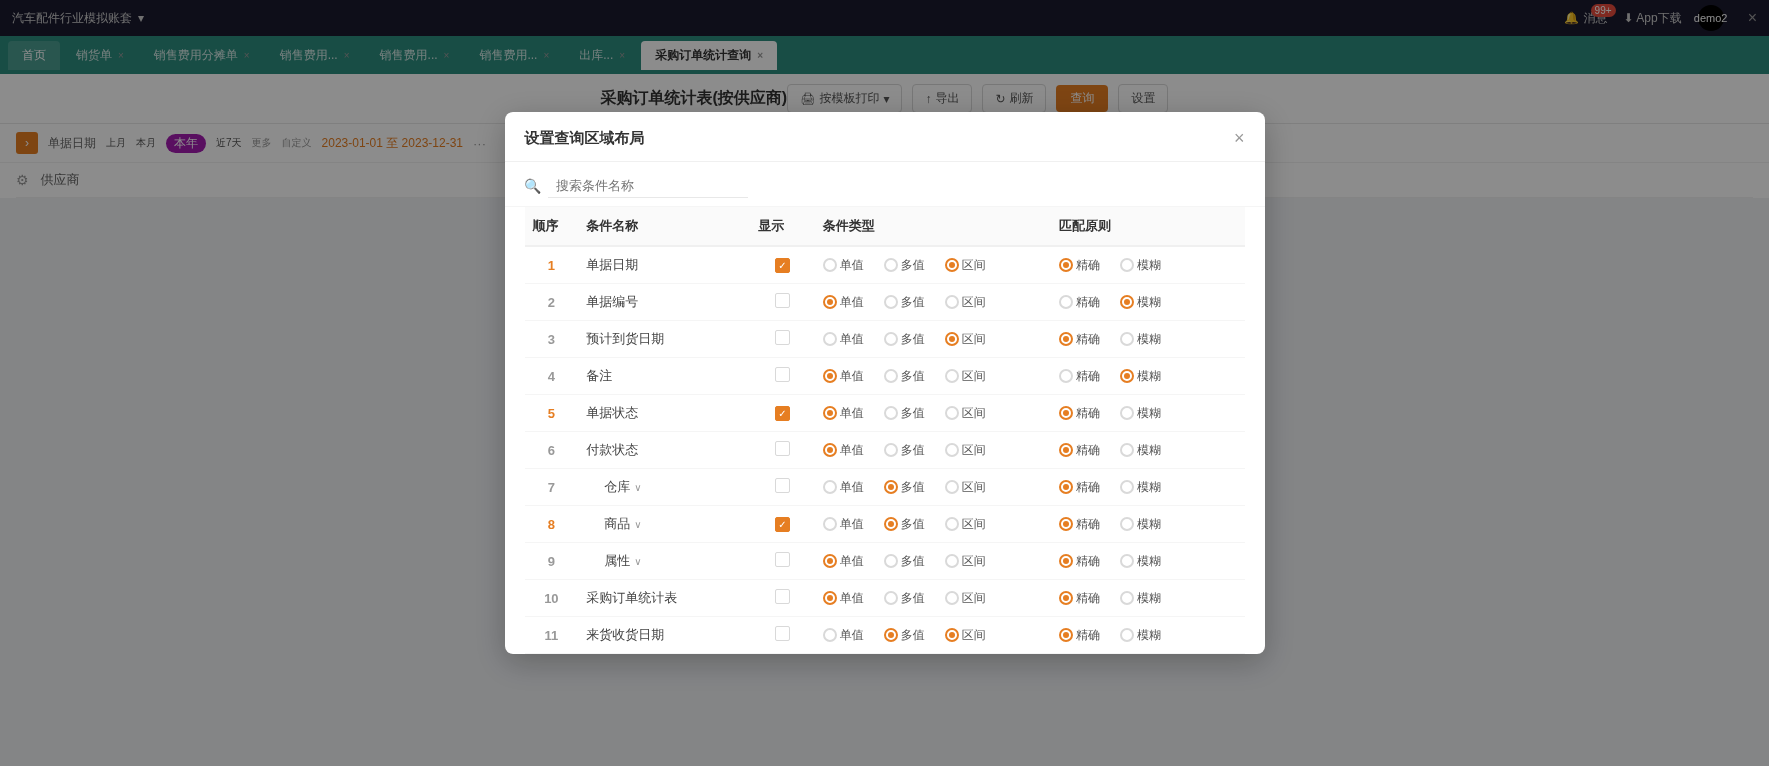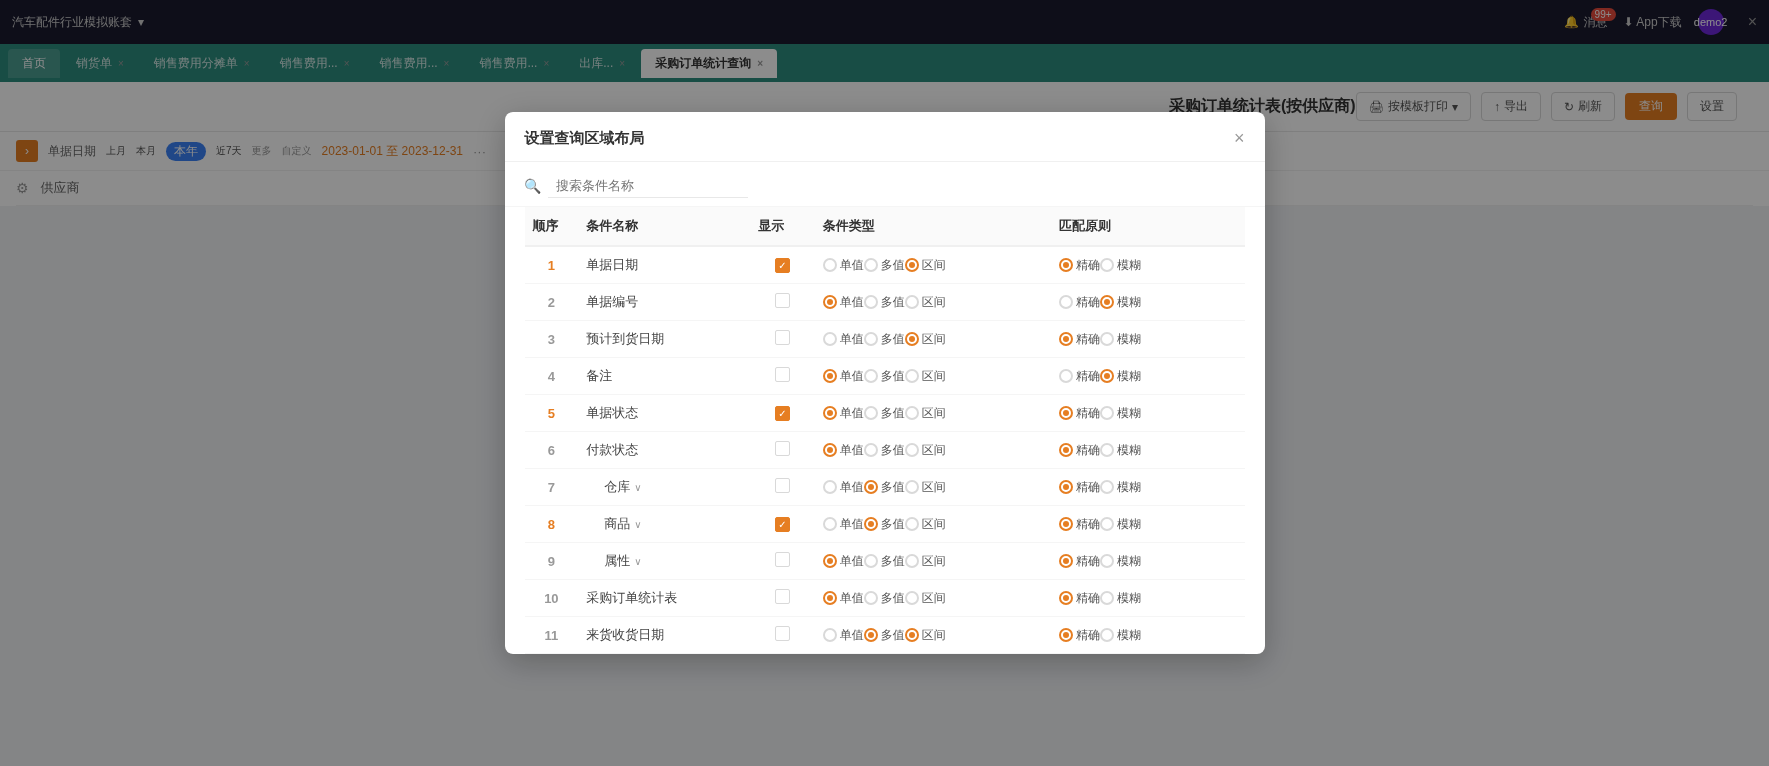--- a/index.html
+++ b/index.html
@@ -1,74 +1,74 @@
 <!DOCTYPE html>
 <html><head>
   <meta charset="utf-8">
   <style>
     * { box-sizing: border-box; margin: 0; padding: 0; }
     body { font-family: 'Microsoft YaHei', Arial, sans-serif; font-size: 13px; background: #f0f2f5; overflow: hidden; }
 
     
     .top-bar {
       background: #1a1a2e;
-      height: 44px;
+      height: 36px;
       display: flex;
       align-items: center;
       justify-content: space-between;
       padding: 0 12px;
       color: #ccc;
     }
     .top-bar-left { font-size: 12px; display: flex; align-items: center; gap: 6px; }
     .top-bar-right { display: flex; align-items: center; gap: 16px; font-size: 12px; color: #ccc; }
     .notif-icon { position: relative; display: inline-flex; align-items: center; gap: 4px; }
     .badge { background: #e74c3c; color: white; font-size: 10px; border-radius: 8px; padding: 1px 4px; position: absolute; top: -6px; right: -8px; }
-    .avatar { width: 26px; height: 26px; border-radius: 50%; background: #6d28d9; display: inline-flex; align-items: center; justify-content: center; color: white; font-size: 11px; }
+    .avatar { width: 26px; height: 26px; border-radius: 50%; background: #000000; display: inline-flex; align-items: center; justify-content: center; color: white; font-size: 11px; }
     .close-x { color: #999; cursor: pointer; font-size: 16px; margin-left: 8px; }
 
     
     .tab-bar {
       background: #2d8c7e;
       height: 38px;
       display: flex;
       align-items: center;
       padding: 0 0 0 8px;
       gap: 2px;
     }
     .tab { padding: 6px 14px; border-radius: 4px 4px 0 0; font-size: 12px; cursor: pointer; display: flex; align-items: center; gap: 6px; color: rgba(255,255,255,0.8); }
     .tab.active { background: white; color: #333; font-weight: bold; }
     .tab .tab-close { color: #999; font-size: 10px; }
     .tab-home { background: rgba(255,255,255,0.15); color: white; }
 
     
     .page-header {
       background: white;
-      padding: 10px 32px;
+      padding: 10px 16px;
       display: flex;
       align-items: center;
-      justify-content: flex-end;
+      justify-content: center;
       border-bottom: 1px solid #e8e8e8;
     }
     .page-title { font-size: 16px; font-weight: bold; color: #333; }
     .page-actions { display: flex; align-items: center; gap: 10px; }
     .btn-outline { border: 1px solid #d9d9d9; background: white; padding: 5px 12px; border-radius: 4px; font-size: 12px; cursor: pointer; display: flex; align-items: center; gap: 4px; color: #555; }
     .btn-primary { background: #e67e22; color: white; border: none; padding: 5px 14px; border-radius: 4px; font-size: 12px; cursor: pointer; }
 
     
     .filter-bar {
       background: white;
       padding: 8px 16px;
       display: flex;
       align-items: center;
       gap: 10px;
       border-bottom: 1px solid #f0f0f0;
     }
     .filter-arrow { background: #e67e22; color: white; border: none; width: 22px; height: 22px; border-radius: 3px; cursor: pointer; font-size: 12px; }
     .filter-label { font-size: 12px; color: #666; }
-    .filter-date-chip { font-size: 12px; background: #3b82f6; color: white; border-radius: 10px; padding: 1px 8px; cursor: pointer; }
+    .filter-date-chip { font-size: 12px; background: #a21caf; color: white; border-radius: 10px; padding: 1px 8px; cursor: pointer; }
     .filter-chip { font-size: 10px; color: #555; cursor: pointer; }
     .filter-chip.muted { color: #999; }
     .filter-date-range { font-size: 12px; color: #e67e22; }
     .filter-dots { color: #999; cursor: pointer; }
 
     
     .table-area {
       background: white;
       margin: 0;
       padding: 0 16px;
@@ -196,21 +196,21 @@
       border: 1px solid #d9d9d9;
       border-radius: 2px;
       display: inline-flex;
       align-items: center;
       justify-content: center;
       cursor: pointer;
     }
     .cb.checked { background: #e67e22; border-color: #e67e22; color: white; font-size: 10px; }
 
     
-    .radio-group { display: flex; gap: 0; align-items: center; }
+    .radio-group { display: flex; gap: 20px; align-items: center; }
     .radio-item { display: flex; align-items: center; gap: 3px; font-size: 12px; color: #555; cursor: pointer; }
     .radio-dot {
       width: 14px; height: 14px;
       border-radius: 50%;
       border: 2px solid #d9d9d9;
       display: inline-flex; align-items: center; justify-content: center;
       cursor: pointer;
       flex-shrink: 0;
     }
     .radio-dot.selected { border-color: #e67e22; }

